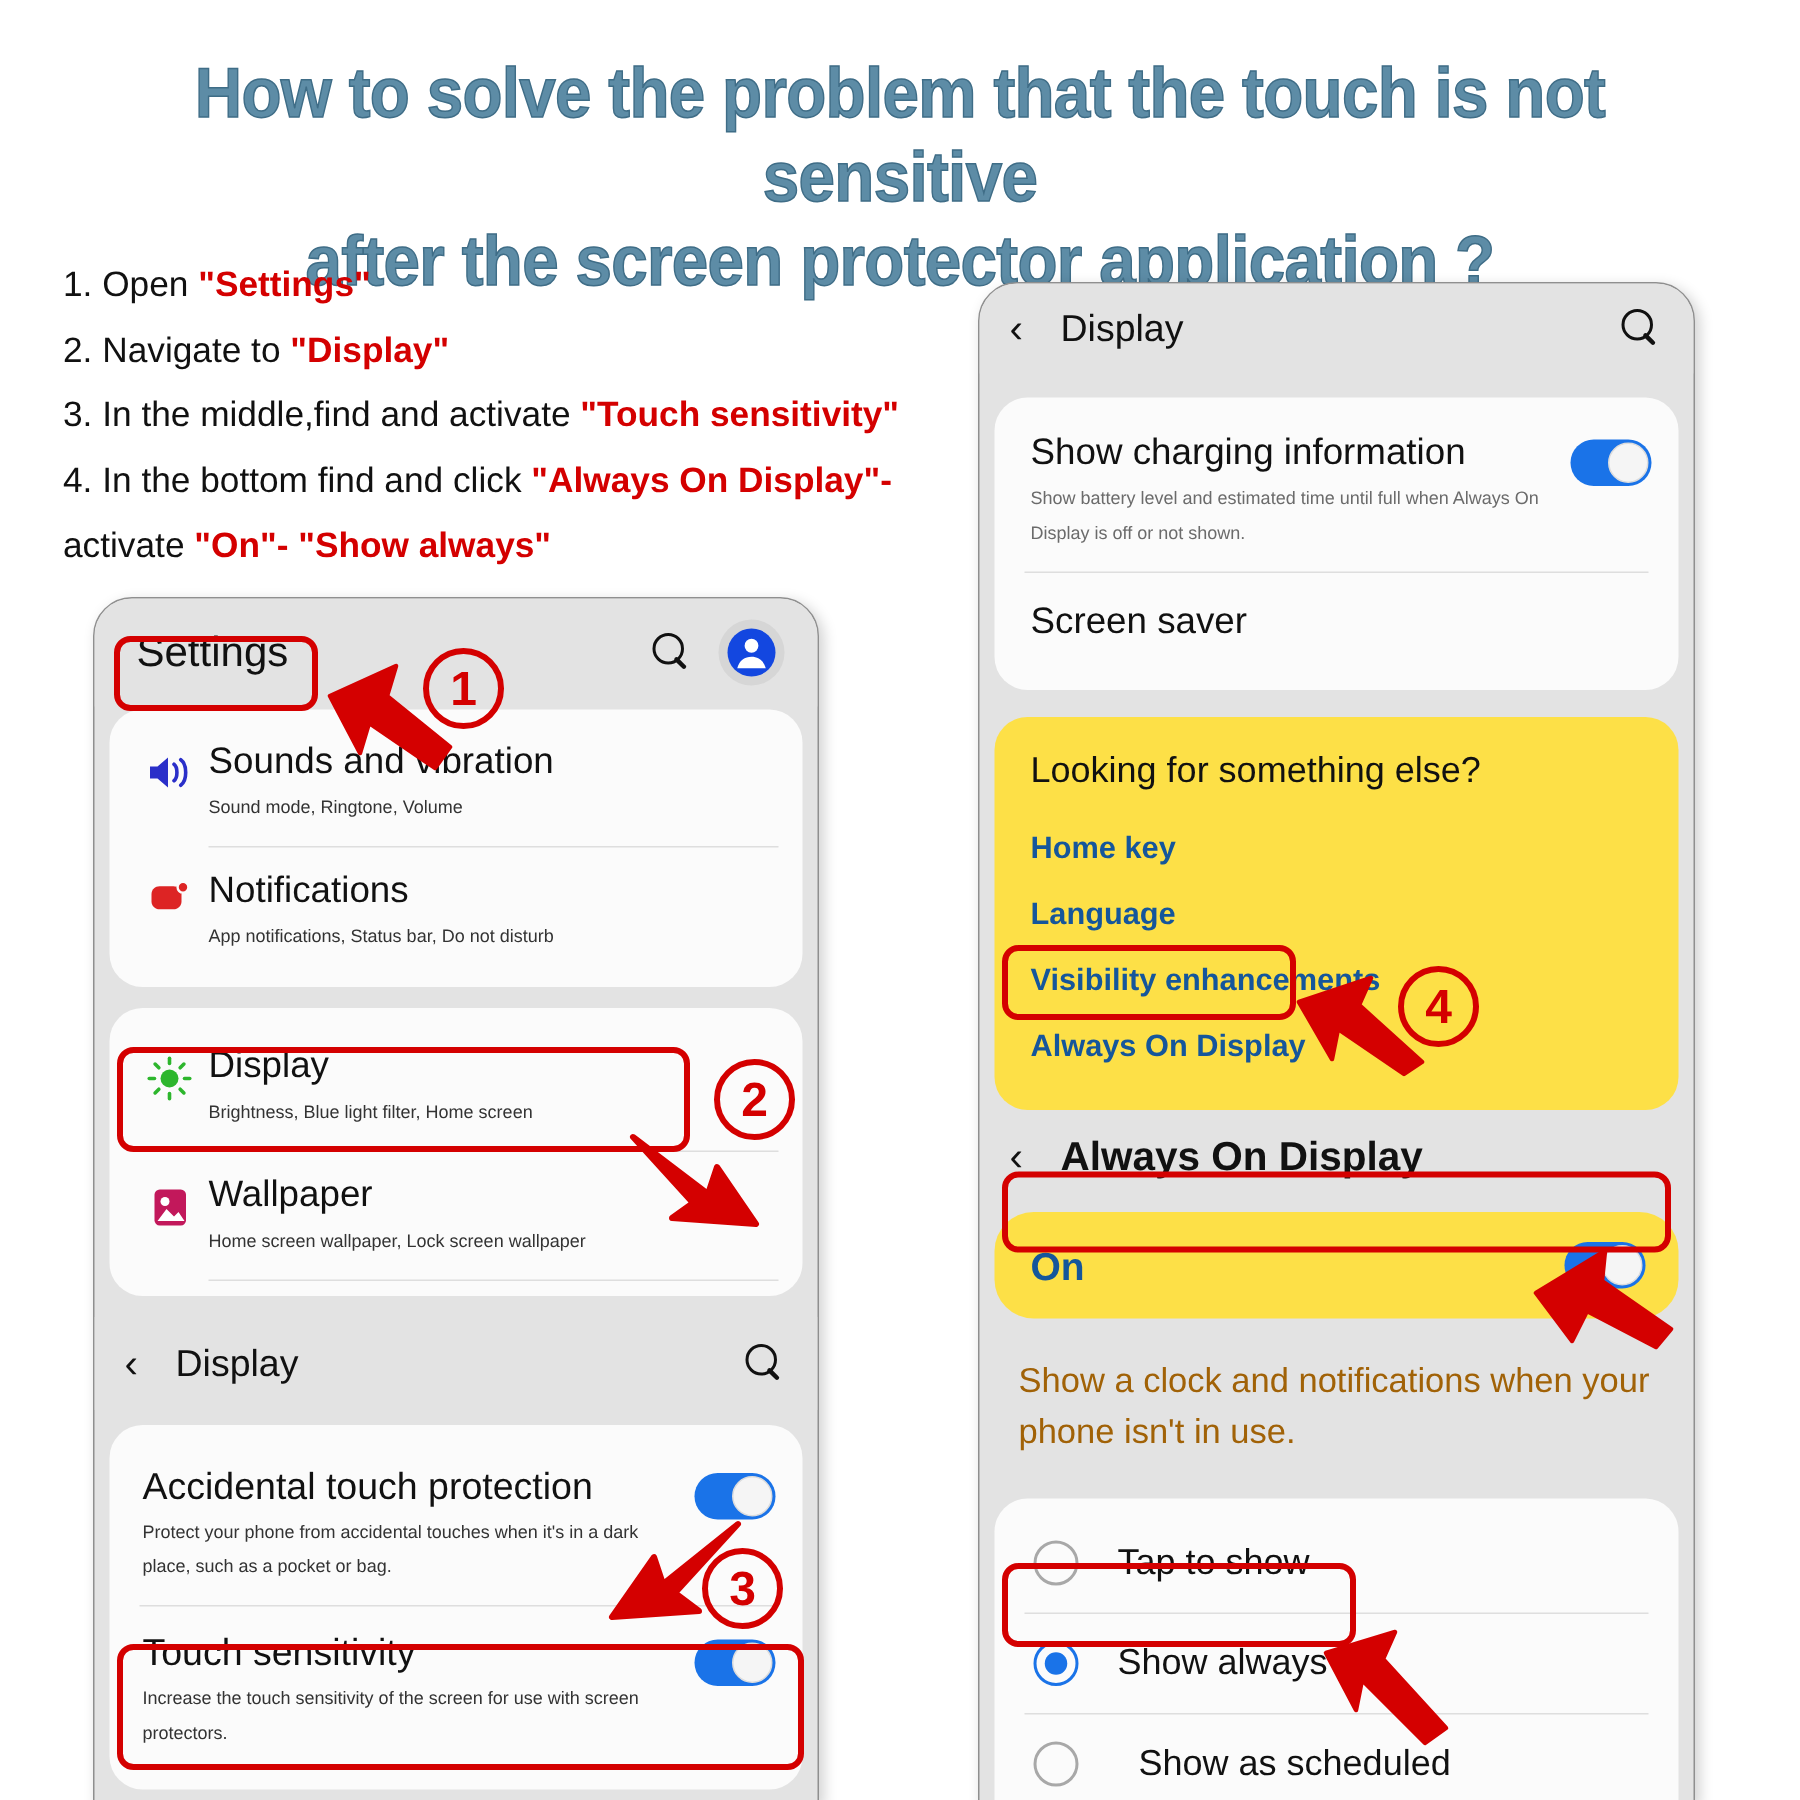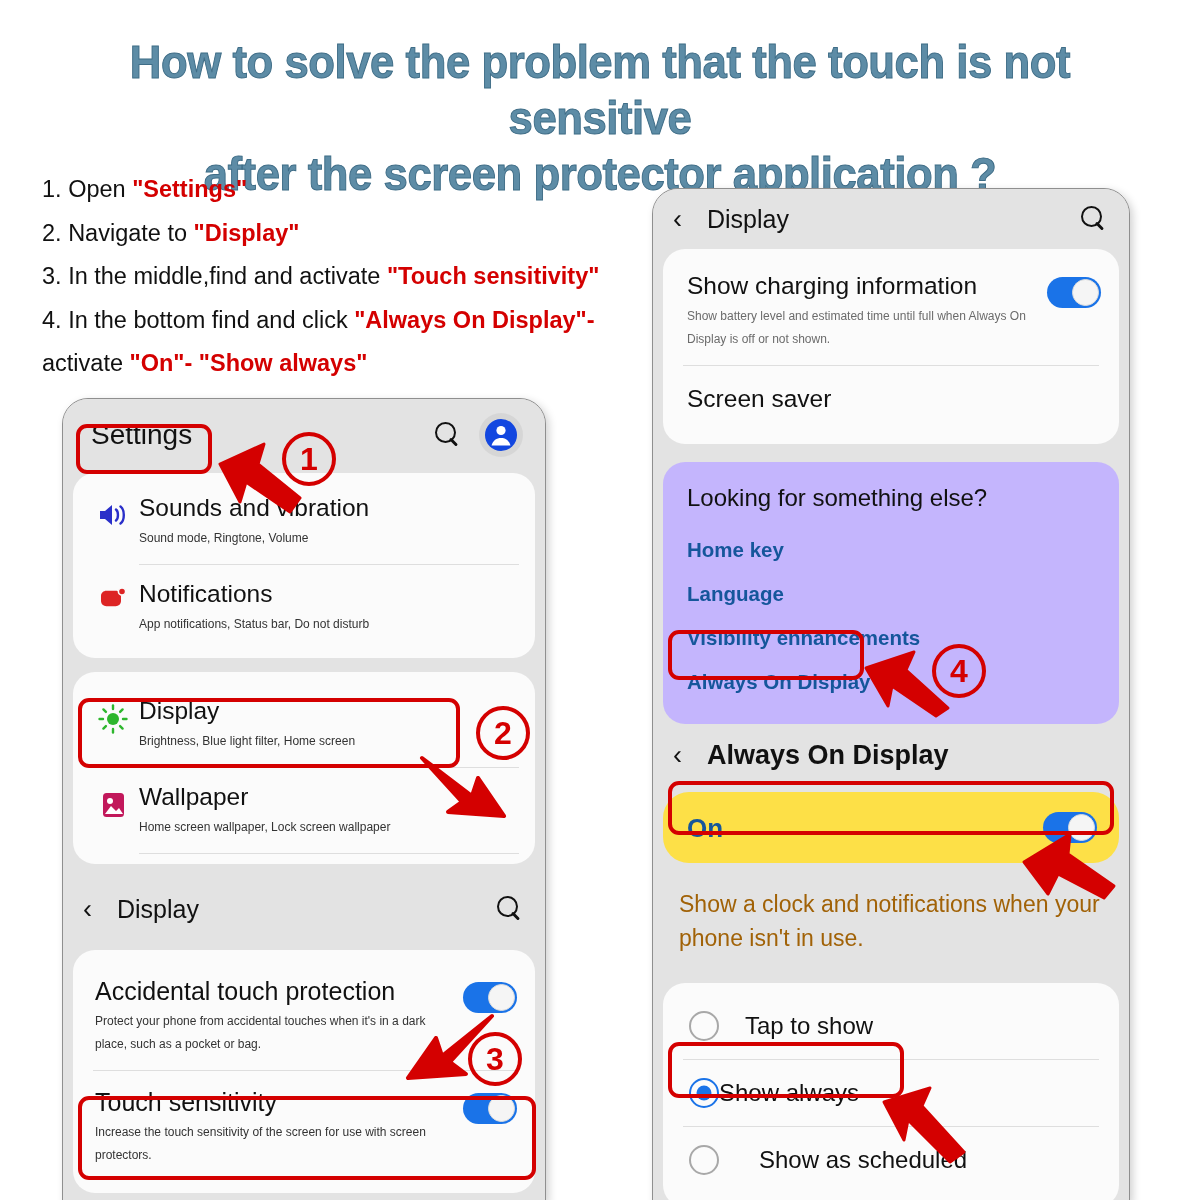--- a/index.html
+++ b/index.html
@@ -102,21 +102,21 @@
   .radio { width: 30px; height: 30px; border-radius: 50%; border: 2px solid #a8a8a8; position: relative; flex: 0 0 30px; }
   .radio.on { border-color: #1a73e8; }
   .radio.on::after {
     content:""; position:absolute; left:50%; top:50%;
     width:15px; height:15px; border-radius:50%; background:#1a73e8;
     transform: translate(-50%,-50%);
   }
 
   
   .lfs {
-    background: #c4b5fd; border-radius: 22px; margin: 0 10px; padding: 22px 0 20px 0;
+    background: #fde047; border-radius: 22px; margin: 0 10px; padding: 22px 0 20px 0;
   }
   .lfs .hdr { font-size: 24px; color: #111; padding: 0 24px 16px 24px; }
   .lfs .lnk { font-size: 20.5px; color: #15569b; font-weight: bold; padding: 10px 24px; }
 
   
   .hlbox { position: absolute; border: 4px solid #d40000; border-radius: 11px; pointer-events:none; }
   .numc {
     position: absolute; width: 54px; height: 54px; border-radius: 50%;
     border: 4px solid #d40000; color: #d40000;
     font-size: 32px; font-weight: bold;
@@ -269,21 +269,21 @@
 
   <div class="phone" id="phone-right">
 
     <div class="sbar" style="height:60px;padding:0 22px 0 20px;">
       <span class="chev">‹</span>
       <span class="sb-title">Display</span>
       <span class="spacer"></span>
       <span class="mag"></span>
     </div>
 
-    <div class="card" style="margin-top:0;padding:8px 0 10px 0;">
+    <div class="card" style="margin-top:16px;padding:8px 0 10px 0;">
       <div class="row" style="padding:14px 18px 14px 24px;">
         <span class="txt">
           <div class="t1">Show charging information</div>
           <div class="t2" style="color:#6b6b6b;max-width:345px;">Show battery level and estimated time until full when Always On Display is off or not shown.</div>
         </span>
         <span class="toggle">
             <span class="knob"></span>
           </span>
       </div>
       <div class="sep full"></div>
@@ -321,21 +321,21 @@
     <div style="padding:24px 28px 0 26px;font-size:23px;line-height:34px;color:#a16207;">Show a clock and notifications when your phone isn't in use.</div>
 
     <div class="card" style="margin-top:28px;padding:10px 0 14px 0;">
       <div class="row" style="padding:18px 18px 18px 26px;align-items:center;">
         <span class="radio"></span>
         <span style="font-size:24px;color:#111;margin-left:26px;">Tap to show</span>
       </div>
       <div class="sep full"></div>
       <div class="row" style="padding:18px 18px 18px 26px;align-items:center;">
         <span class="radio on"></span>
-        <span style="font-size:24px;color:#111;">Show always</span>
+        <span style="font-size:24px;color:#111;margin-left:26px;">Show always</span>
       </div>
       <div class="sep full"></div>
       <div class="row" style="padding:18px 18px 18px 26px;align-items:center;">
         <span class="radio"></span>
         <span style="font-size:24px;color:#111;margin-left:40px;">Show as scheduled</span>
       </div>
     </div>
   </div>
 
   <div class="hlbox" style="left:76px;top:424px;width:136px;height:50px;"></div>

